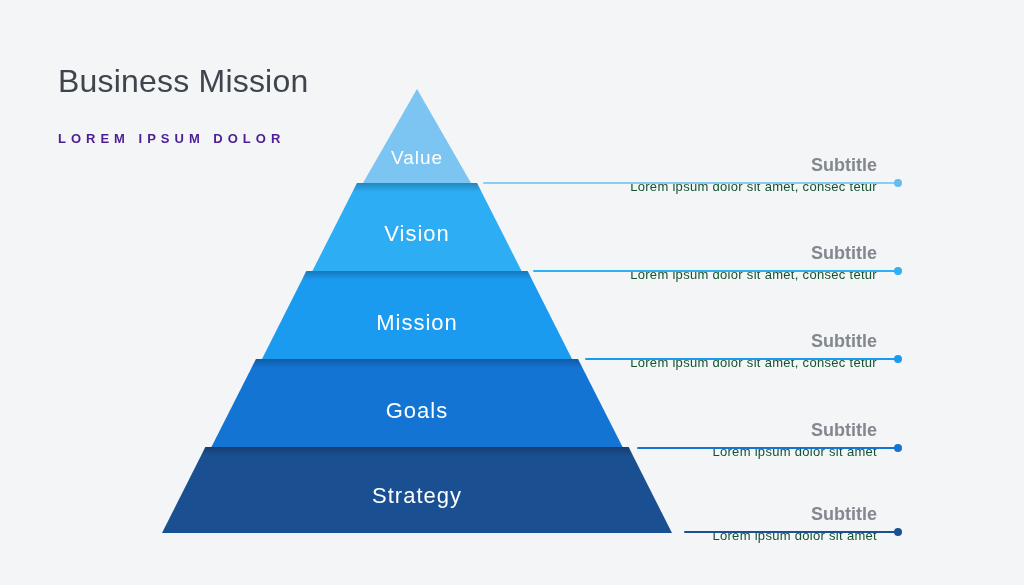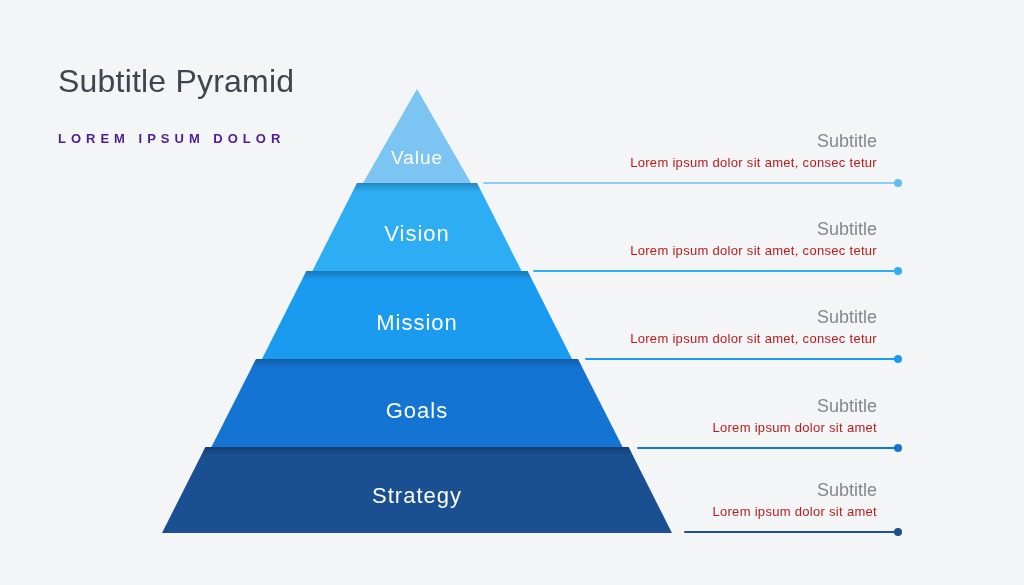--- a/index.html
+++ b/index.html
@@ -41,48 +41,49 @@
 
   
   .annot-text {
     position: absolute;
     right: 147px;
     width: 430px;
     text-align: right;
   }
   .annot-heading {
     font-size: 18px;
-    font-weight: 400;
+    font-weight: 700;
     color: #83888f;
     line-height: 22px;
+    margin-top: 24px;
   }
   .annot-desc {
     font-size: 13px;
-    color: #b91c1c;
+    color: #14532d;
     line-height: 18px;
     margin-top: 2px;
     letter-spacing: 0.3px;
   }
   .annot-line { position: absolute; height: 2px; border-radius: 1px; }
   .annot-dot  { position: absolute; width: 8px; height: 8px; border-radius: 50%; }
 
   .t1 { top: 130px; } .l1 { left: 483px; width: 415px; top: 182px; } .d1 { left: 894px; top: 179px; }
   .t2 { top: 218px; } .l2 { left: 533px; width: 365px; top: 270px; } .d2 { left: 894px; top: 267px; }
   .t3 { top: 306px; } .l3 { left: 585px; width: 313px; top: 358px; } .d3 { left: 894px; top: 355px; }
   .t4 { top: 395px; } .l4 { left: 637px; width: 261px; top: 447px; } .d4 { left: 894px; top: 444px; }
   .t5 { top: 479px; } .l5 { left: 684px; width: 214px; top: 531px; } .d5 { left: 894px; top: 528px; }
 </style>
 </head>
 <body>
 
 <div class="stage" style="background: rgb(243, 245, 247);">
 
   <div class="header">
     <div class="title">
-      <div>Subtitle Pyramid</div>
+      <div>Business Mission</div>
     </div>
     <div class="tagline">LOREM IPSUM DOLOR</div>
   </div>
 
   <svg class="pyramid" width="1024" height="585" viewBox="0 0 1024 585">
     <defs>
       <linearGradient id="topShadow" x1="0" y1="0" x2="0" y2="1">
         <stop offset="0" stop-color="#000000" stop-opacity="0.22"></stop>
         <stop offset="1" stop-color="#000000" stop-opacity="0"></stop>
       </linearGradient>

